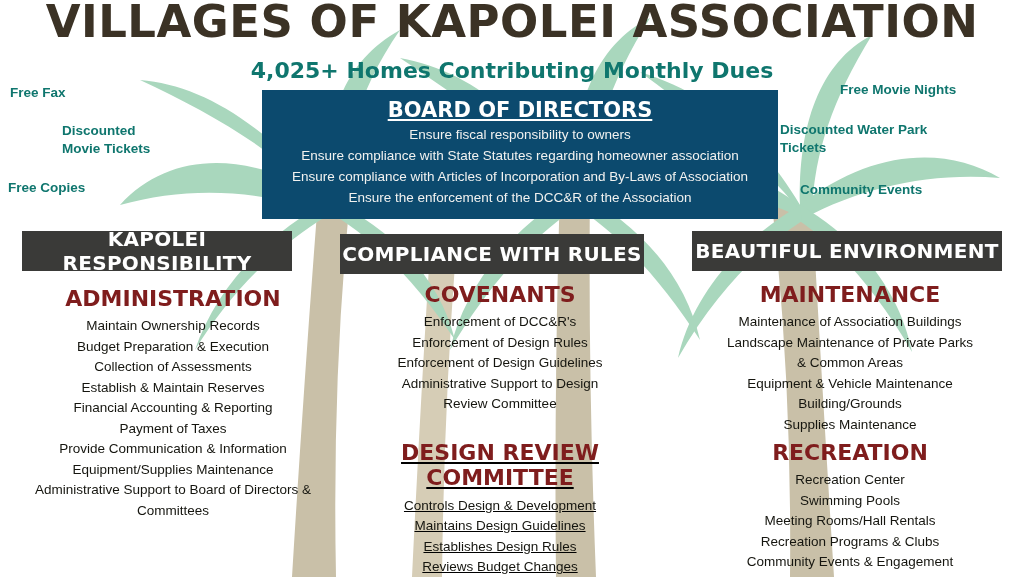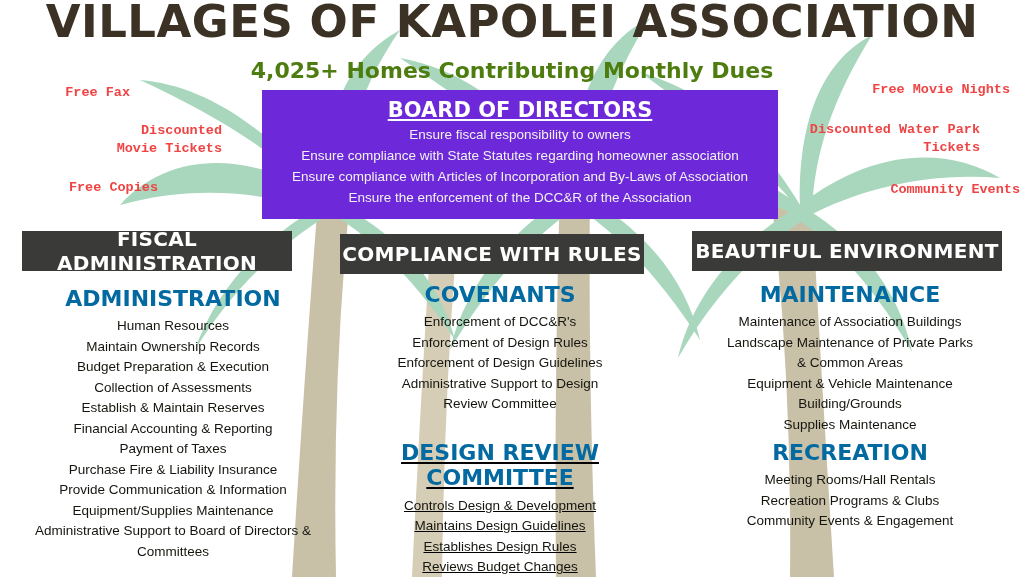--- a/index.html
+++ b/index.html
@@ -49,27 +49,27 @@
 
   .subtitle {
     position: absolute;
     top: 58px;
     left: 0;
     width: 1024px;
     text-align: center;
     font-family: "DejaVu Sans", sans-serif;
     font-weight: bold;
     font-size: 22px;
-    color: #4d7c0f;
+    color: #0f766e;
   }
 
   
   .banner {
     position: absolute;
-    background: #6d28d9;
+    background: #0c4a6e;
     color: #ffffff;
     box-sizing: border-box;
   }
   .banner-title {
     font-family: "DejaVu Sans", sans-serif;
     font-weight: bold;
     text-align: center;
     color: #ffffff;
   }
 
@@ -113,21 +113,21 @@
   #head-fiscal { left: 22px;  top: 231px; width: 270px; }
   #head-compliance { left: 340px; top: 234px; width: 304px; }
   #head-environment { left: 692px; top: 231px; width: 310px; }
 
   
   .col { position: absolute; }
   .section-head {
     font-family: "DejaVu Sans", sans-serif;
     font-weight: bold;
     font-size: 22px;
-    color: #0369a1;
+    color: #7f1d1d;
     text-align: center;
     margin: 0 0 5px 0;
     line-height: 1.15;
   }
   .section-list {
     list-style: none;
     margin: 0;
     padding: 0;
   }
   .section-list li {
@@ -140,25 +140,25 @@
 
   #col-admin { left: 8px; top: 286px; width: 330px; }
   #col-covenants { left: 350px; top: 282px; width: 300px; }
   #col-design { left: 330px; top: 440px; width: 340px; text-decoration: underline; }
   #col-maintenance { left: 690px; top: 282px; width: 320px; }
   #col-recreation { left: 690px; top: 440px; width: 320px; }
 
   
   .perk {
     position: absolute;
-    font-family: Liberation Mono, monospace;
+    font-family: Liberation Sans, sans-serif;
     font-weight: bold;
     font-size: 13.5px;
-    color: #ef4444;
-    text-align: right;
+    color: #0f766e;
+    text-align: left;
     line-height: 1.35;
   }
   #perk-fax { left: 10px; top: 84px; width: 120px; }
   #perk-tickets { left: 62px; top: 122px; width: 160px; }
   #perk-copies { left: 8px; top: 179px; width: 150px; }
   #perk-movie { left: 840px; top: 81px; width: 170px; }
   #perk-water { left: 780px; top: 121px; width: 200px; }
   #perk-events { left: 800px; top: 181px; width: 220px; }
 </style>
 </head>
@@ -205,40 +205,38 @@
     <div class="banner-title">BOARD OF DIRECTORS</div>
     <ul>
       <li>Ensure fiscal responsibility to owners</li>
       <li>Ensure compliance with State Statutes regarding homeowner association</li>
       <li>Ensure compliance with Articles of Incorporation and By-Laws of Association</li>
       <li>Ensure the enforcement of the DCC&amp;R of the Association</li>
     </ul>
   </div>
 
   <div class="pillar-head" id="head-fiscal">
-    <span class="banner-title">FISCAL ADMINISTRATION</span>
+    <span class="banner-title">KAPOLEI RESPONSIBILITY</span>
   </div>
   <div class="pillar-head" id="head-compliance">
     <span class="banner-title">COMPLIANCE WITH RULES</span>
   </div>
   <div class="pillar-head" id="head-environment">
     <span class="banner-title">BEAUTIFUL ENVIRONMENT</span>
   </div>
 
   <div class="col" id="col-admin">
     <div class="section-head">ADMINISTRATION</div>
     <ul class="section-list">
-      <li>Human Resources</li>
       <li>Maintain Ownership Records</li>
       <li>Budget Preparation &amp; Execution</li>
       <li>Collection of Assessments</li>
       <li>Establish &amp; Maintain Reserves</li>
       <li>Financial Accounting &amp; Reporting</li>
       <li>Payment of Taxes</li>
-      <li>Purchase Fire &amp; Liability Insurance</li>
       <li>Provide Communication &amp; Information</li>
       <li>Equipment/Supplies Maintenance</li>
       <li>Administrative Support to Board of Directors &amp; Committees</li>
     </ul>
   </div>
 
   <div class="col" id="col-covenants">
     <div class="section-head">COVENANTS</div>
     <ul class="section-list">
       <li>Enforcement of DCC&amp;R's</li>
@@ -267,20 +265,22 @@
       <li>&amp; Common Areas</li>
       <li>Equipment &amp; Vehicle Maintenance</li>
       <li>Building/Grounds</li>
       <li>Supplies Maintenance</li>
     </ul>
   </div>
 
   <div class="col" id="col-recreation">
     <div class="section-head">RECREATION</div>
     <ul class="section-list">
+      <li>Recreation Center</li>
+      <li>Swimming Pools</li>
       <li>Meeting Rooms/Hall Rentals</li>
       <li>Recreation Programs &amp; Clubs</li>
       <li>Community Events &amp; Engagement</li>
     </ul>
   </div>
 
   <div class="perk" id="perk-fax">Free Fax</div>
   <div class="perk" id="perk-tickets" style="white-space:pre-line">Discounted
 Movie Tickets</div>
   <div class="perk" id="perk-copies">Free Copies</div>

